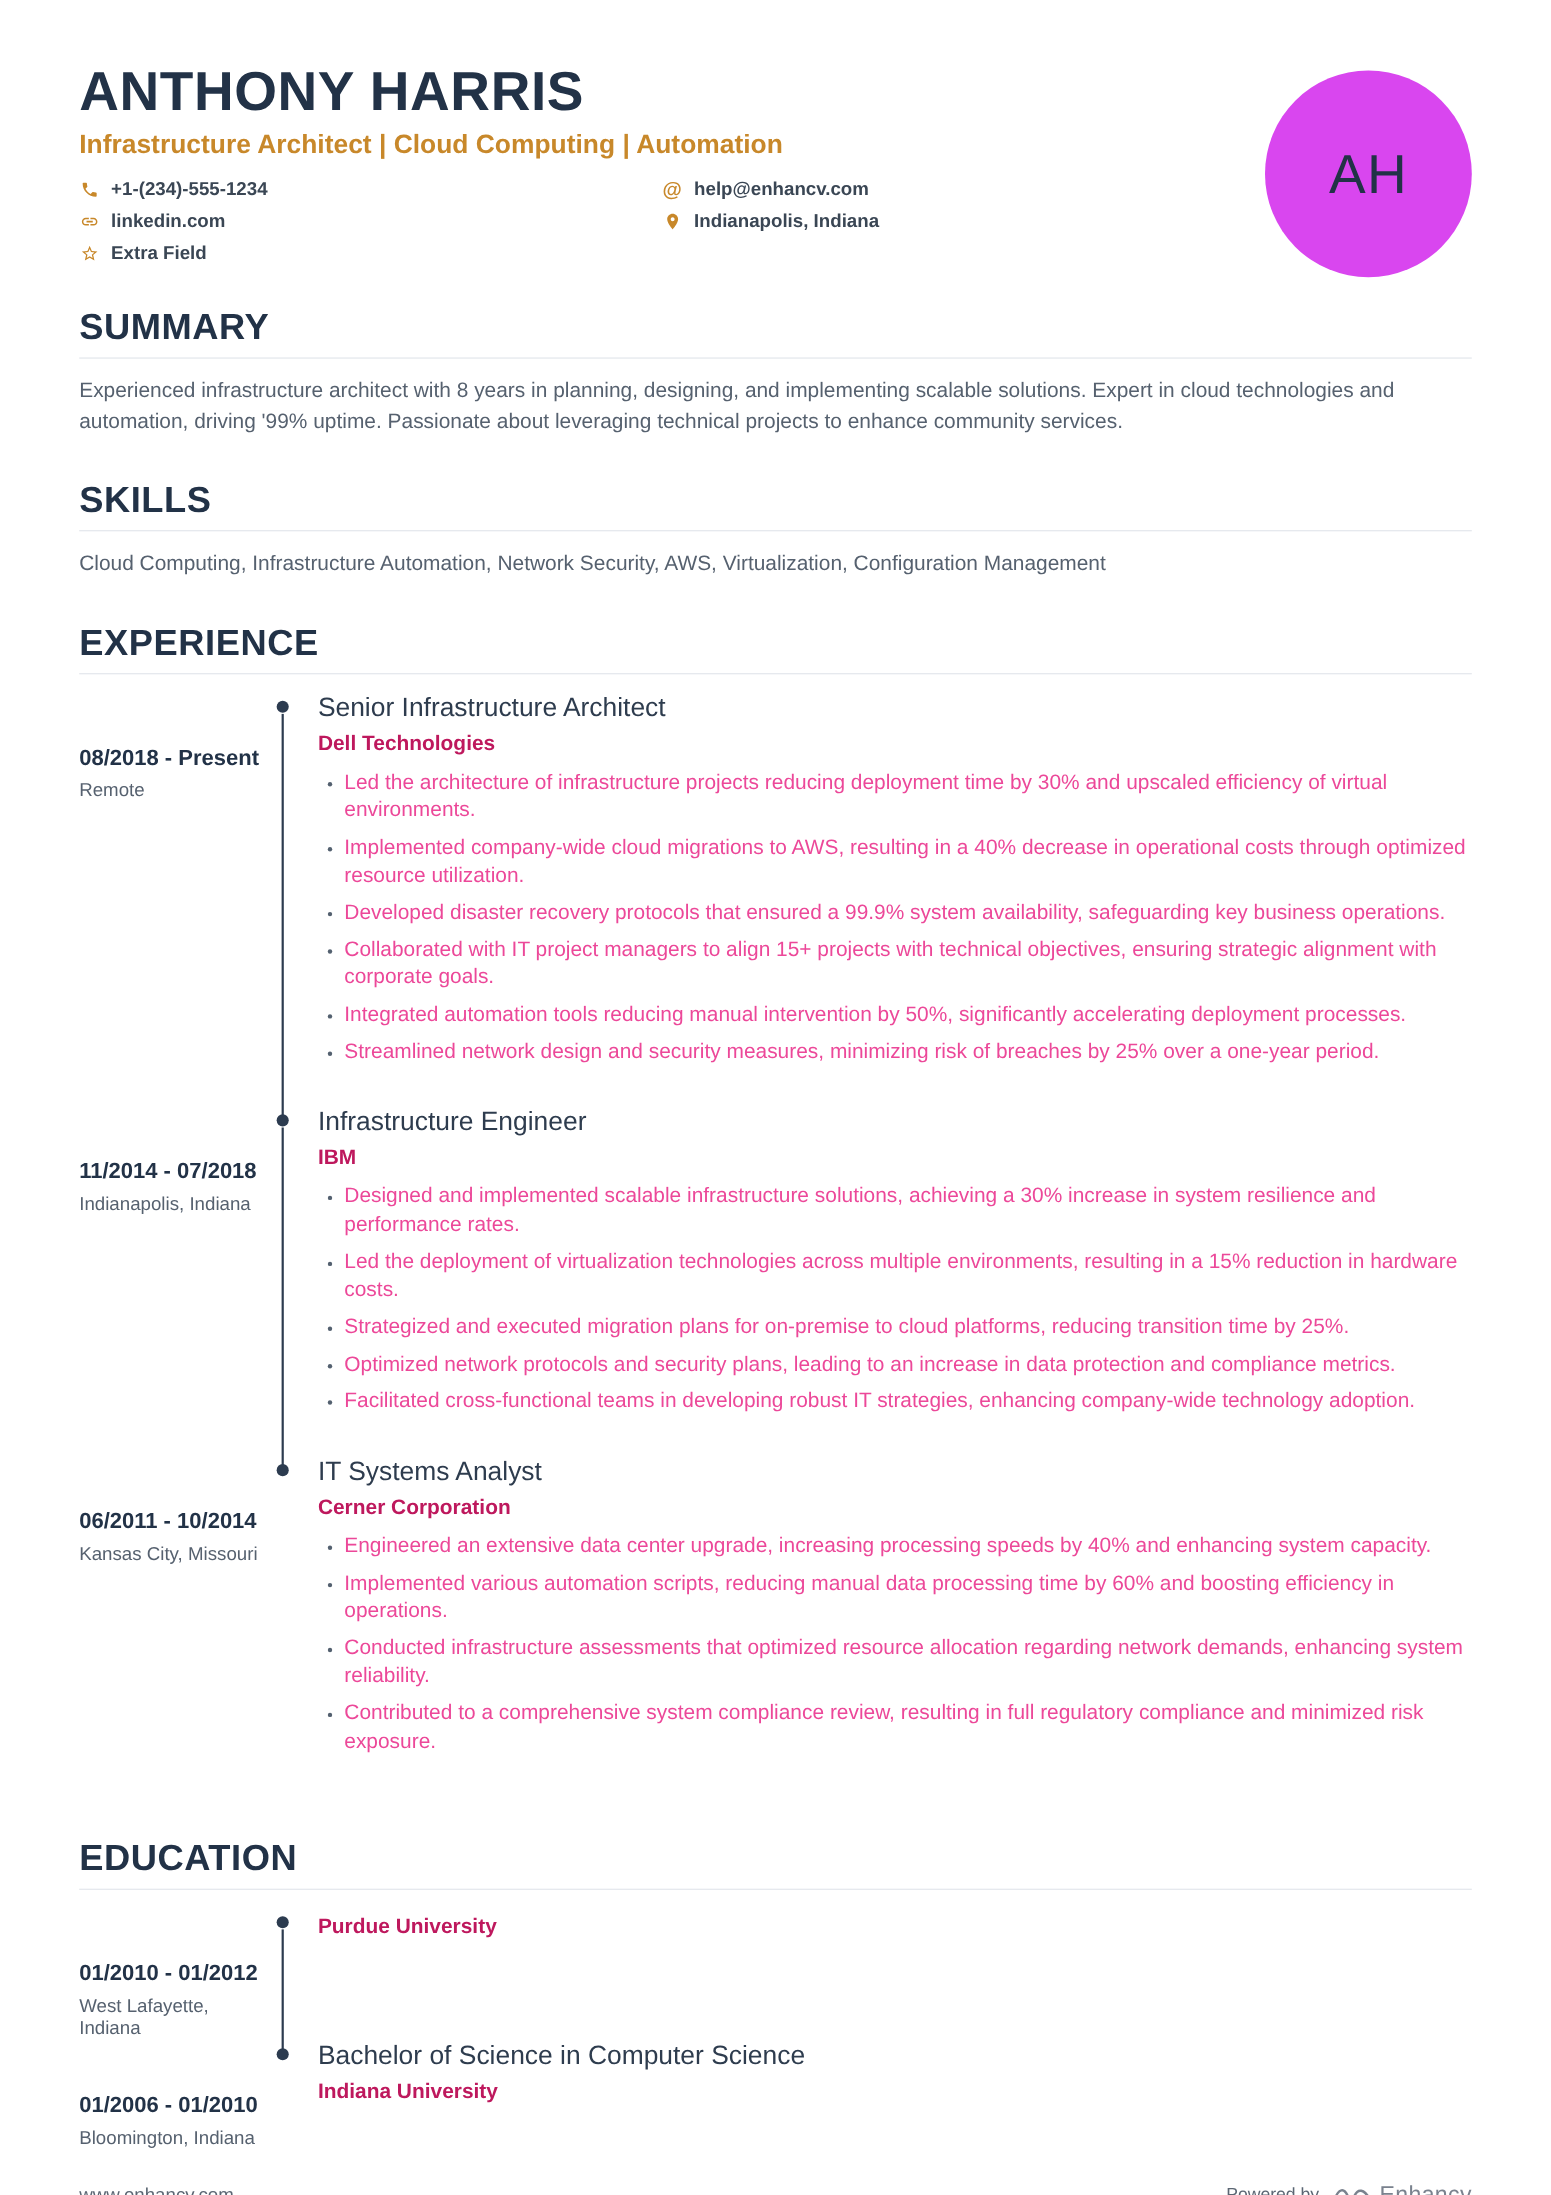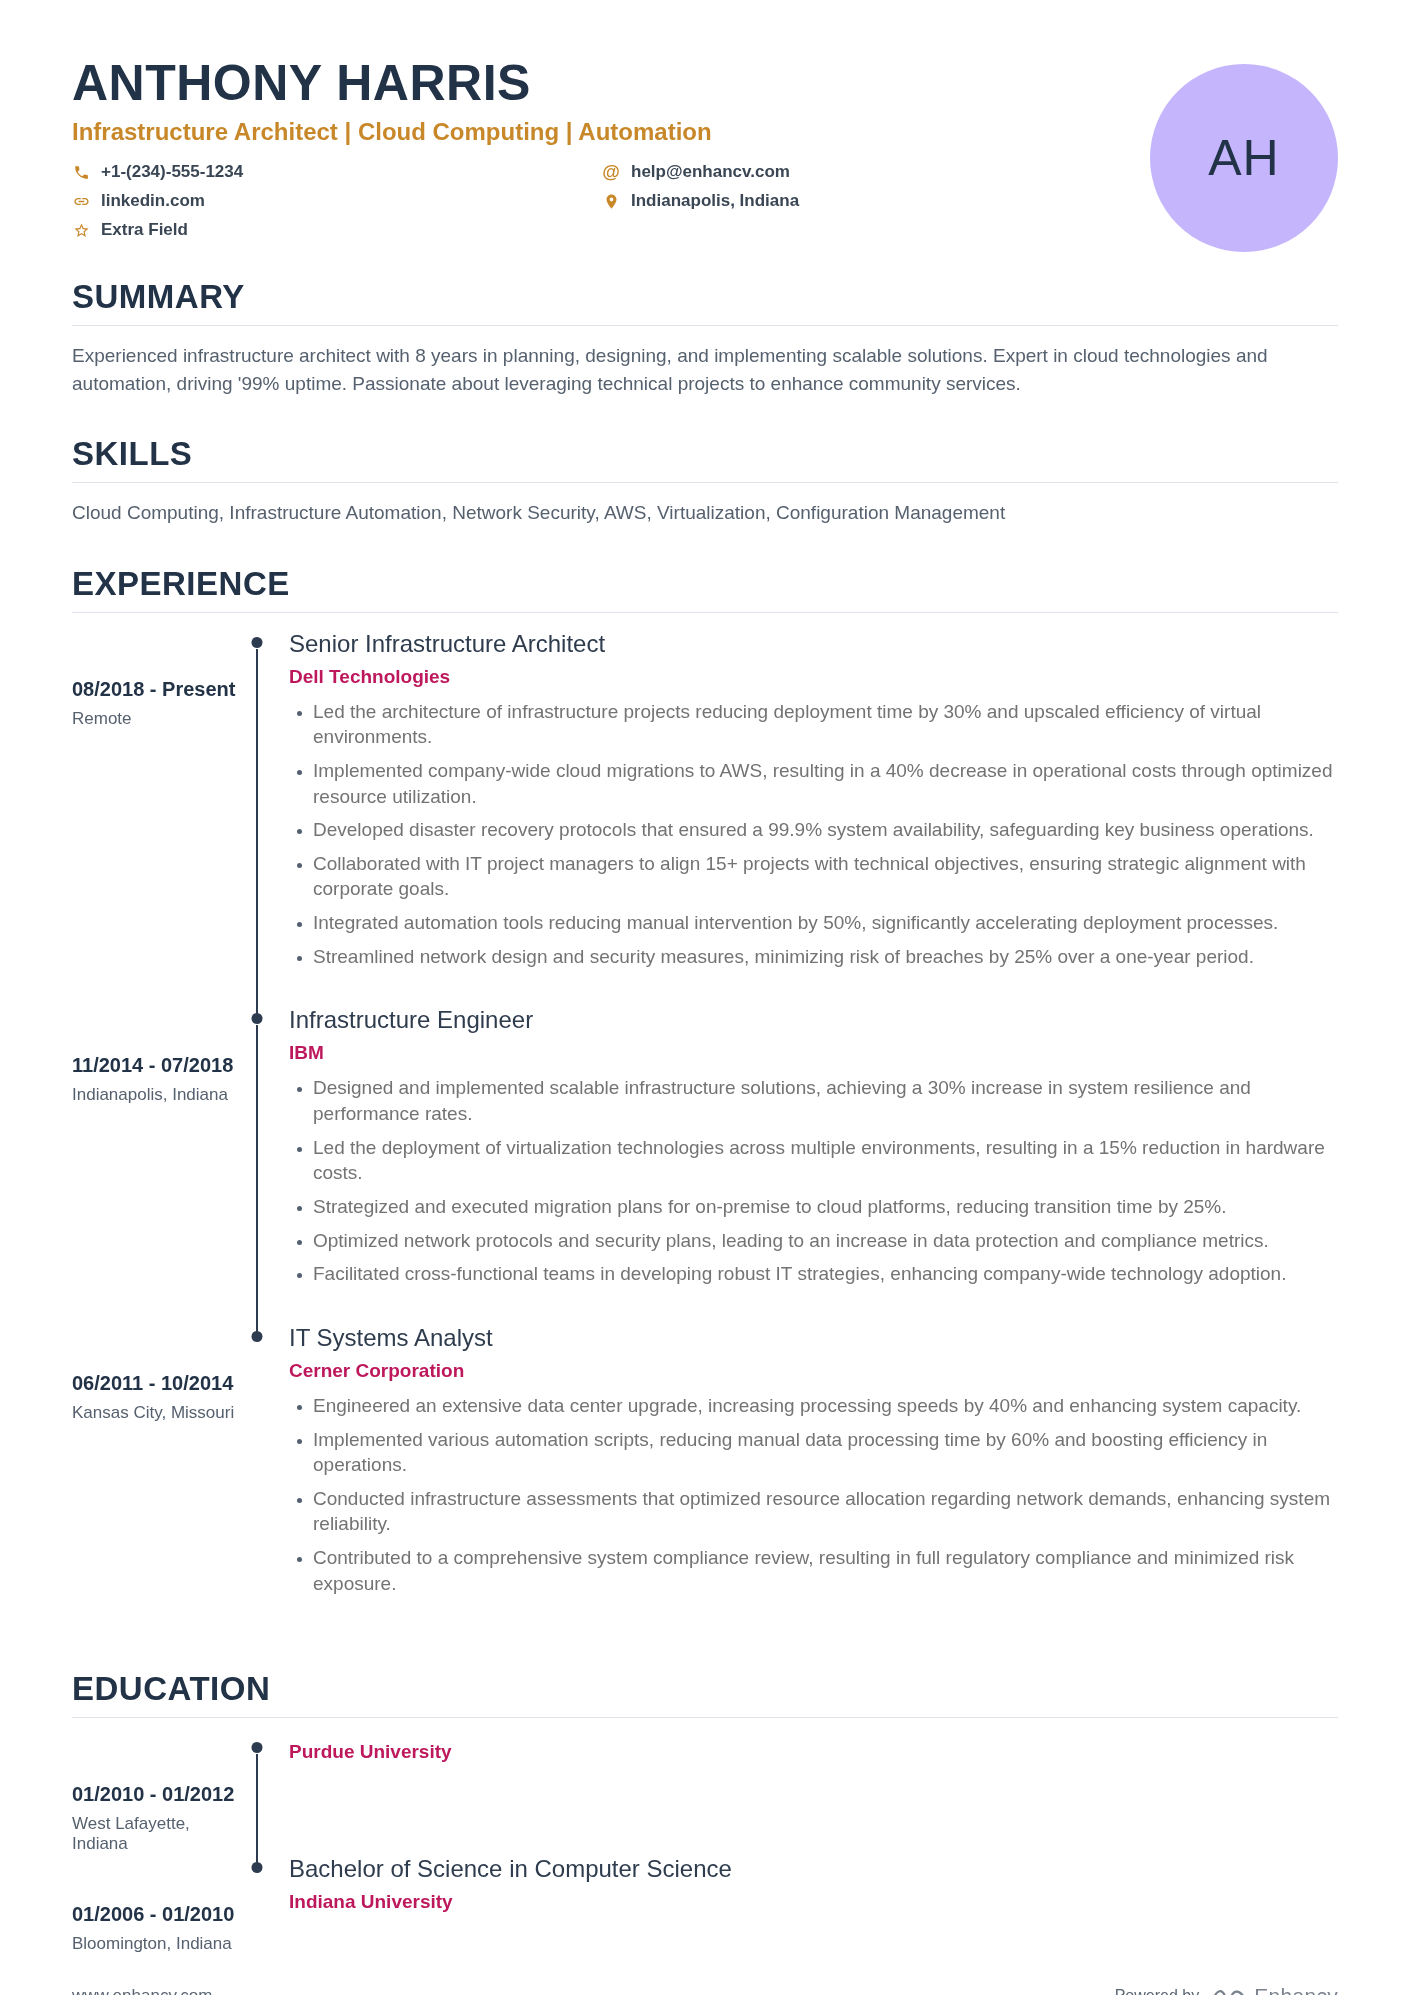--- a/index.html
+++ b/index.html
@@ -18,21 +18,21 @@
 
   
   .header { position: relative; padding-right: 230px; }
   .avatar {
     position: absolute;
     top: 8px;
     right: 0;
     width: 188px;
     height: 188px;
     border-radius: 50%;
-    background: #c4b5fd;
+    background: #d946ef;
     display: flex;
     align-items: center;
     justify-content: center;
   }
   .avatar-initials {
     font-size: 50px;
     font-weight: 500;
     color: #223247;
     letter-spacing: 1px;
   }
@@ -138,21 +138,21 @@
     color: #be185d;
   }
   .bullets {
     margin-top: 11px;
     padding-left: 24px;
     list-style: disc;
   }
   .bullets li {
     font-size: 19px;
     line-height: 1.35;
-    color: #737373;
+    color: #ec4899;
     margin-bottom: 8px;
   }
   .bullets li::marker { color: #53606f; font-size: 16px; }
 
   
   .footer {
     margin-top: auto;
     display: flex;
     justify-content: space-between;
     align-items: center;

